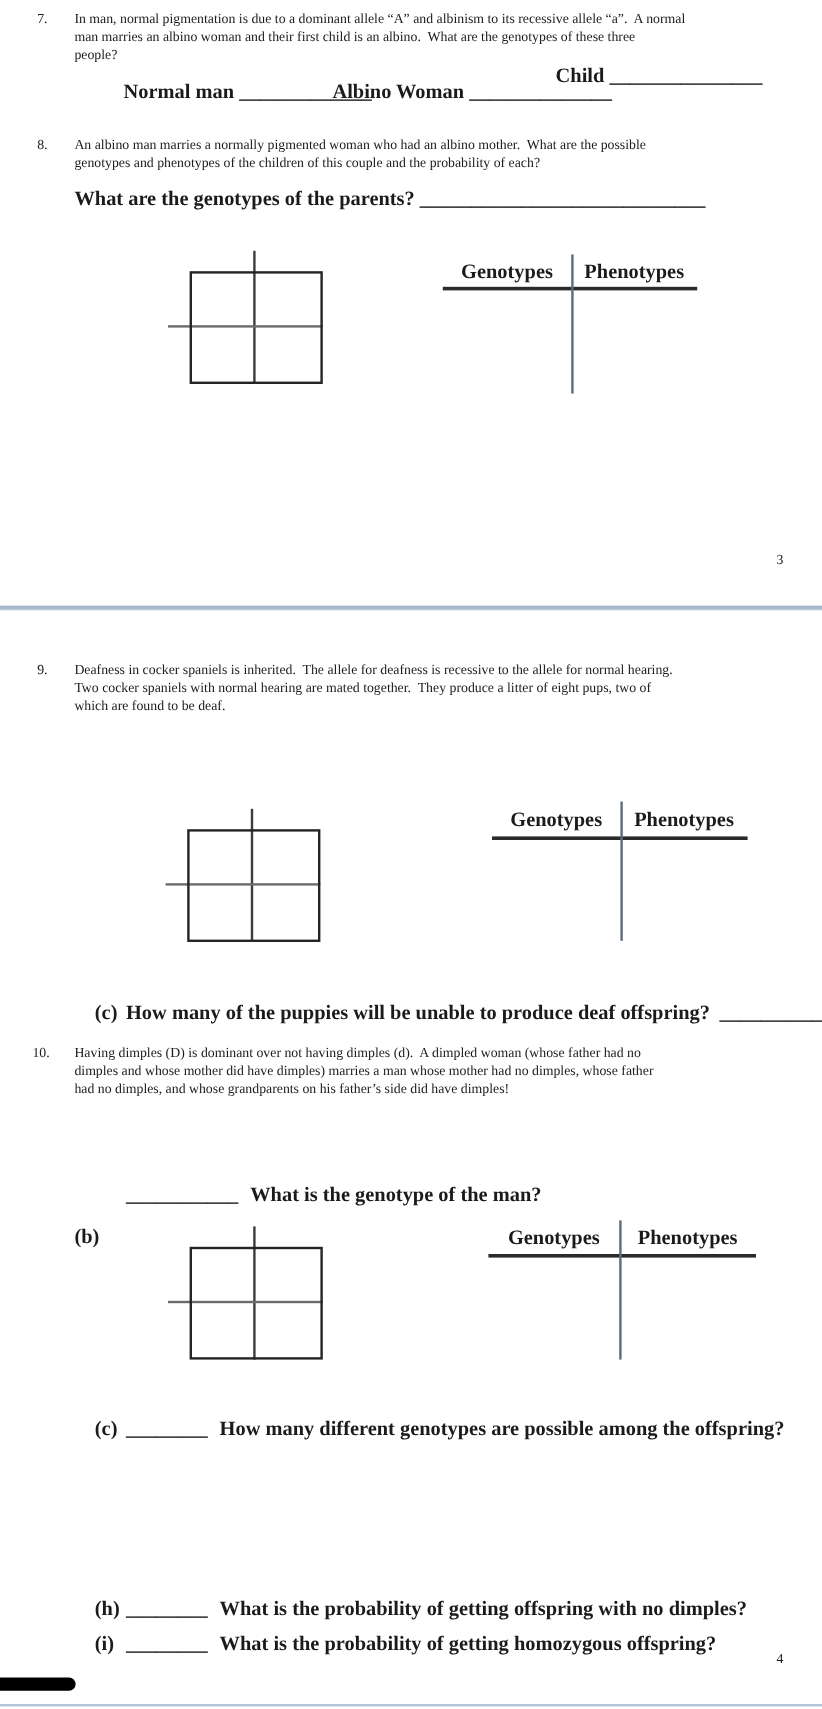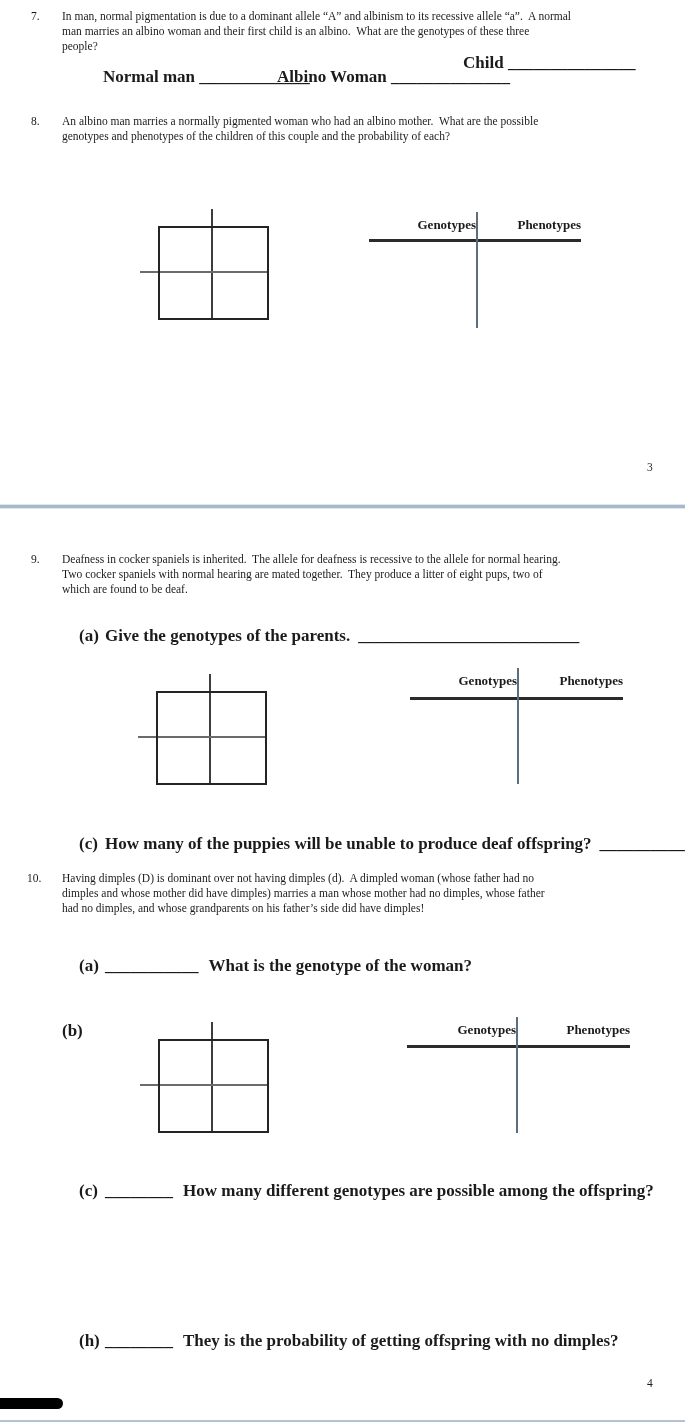--- a/index.html
+++ b/index.html
@@ -22,21 +22,21 @@
 
   
   .punnett{width:129px;height:111px;}
   .pbox{position:absolute;left:18px;top:17px;width:107px;height:90px;border:2px solid #242424;}
   .pv{position:absolute;left:71px;top:0;width:2px;height:111px;background:#3d3d3d;}
   .ph{position:absolute;left:0;top:62px;width:129px;height:2px;background:#6b6b6b;}
 
   
   .gtable{height:116px;}
   .gt-headers{position:absolute;left:0;top:5px;right:0;display:flex;}
-  .gt-cell{font-weight:bold;font-size:13px;text-align:right;}
+  .gt-cell{font-weight:bold;font-size:17px;text-align:center;}
   .gt-hline{position:absolute;left:0;right:0;height:3px;background:#2b2b2b;}
   .gt-vline{position:absolute;top:0;width:2px;height:116px;background:#5d6d7c;}
 
   .page-break{left:0;width:685px;height:3px;background:#a8b8cc;box-shadow:0 1px 0 #dfe6ef,0 -1px 0 #dfe6ef;}
   .redaction{left:-4px;top:1398px;width:67px;height:11px;background:#000;border-radius:0 7px 7px 0;}
   .bottom-line{left:0;top:1420px;width:685px;height:2px;background:#b3c2d6;}
 </style>
 </head>
 <body>
 
@@ -47,20 +47,21 @@
 man marries an albino woman and their first child is an albino.  What are the genotypes of these three
 people?</div>
 
   <div class="abs row" style="left:103px;top:69px">Normal man _____________</div>
   <div class="abs row" style="left:277px;top:69px">Albino Woman ______________</div>
   <div class="abs row" style="left:463px;top:55px">Child _______________</div>
 
   <div class="abs qnum" style="left:31px;top:114px">8.</div>
   <div class="abs para" style="left:62px;top:114px">An albino man marries a normally pigmented woman who had an albino mother.  What are the possible
 genotypes and phenotypes of the children of this couple and the probability of each?</div>
+  <div class="abs row" style="left:62px;top:158px">What are the genotypes of the parents? ____________________________</div>
 
   <div class="abs punnett" style="left:140px;top:209px">
     <div class="pv"></div>
     <div class="ph"></div>
     <div class="pbox"></div>
   </div>
 
   <div class="abs gtable" style="left:369px;top:212px;width:212px">
     <div class="gt-headers">
       <div class="gt-cell" style="width:107px">Genotypes</div>
@@ -72,23 +73,20 @@
 
   <div class="abs pagenum" style="left:647px;top:461px">3</div>
 
   <div class="abs page-break" style="top:505px"></div>
 
   <div class="abs qnum" style="left:31px;top:552px">9.</div>
   <div class="abs para" style="left:62px;top:552px">Deafness in cocker spaniels is inherited.  The allele for deafness is recessive to the allele for normal hearing.
 Two cocker spaniels with normal hearing are mated together.  They produce a litter of eight pups, two of
 which are found to be deaf.</div>
 
-  <div class="abs row" style="left:62px;top:613px">
-    <span class="ilabel">(a)</span><span>Give the genotypes of the parents.</span><span class="iblank-after">__________________________</span>
-  </div>
 
   <div class="abs punnett" style="left:138px;top:674px">
     <div class="pv"></div>
     <div class="ph"></div>
     <div class="pbox"></div>
   </div>
 
   <div class="abs gtable" style="left:410px;top:668px;width:213px">
     <div class="gt-headers">
       <div class="gt-cell" style="width:107px">Genotypes</div>
@@ -100,22 +98,22 @@
 
   <div class="abs row" style="left:62px;top:821px">
     <span class="ilabel">(c)</span><span>How many of the puppies will be unable to produce deaf offspring?</span><span class="iblank-after">______________</span>
   </div>
 
   <div class="abs qnum" style="left:27px;top:871px">10.</div>
   <div class="abs para" style="left:62px;top:871px">Having dimples (D) is dominant over not having dimples (d).  A dimpled woman (whose father had no
 dimples and whose mother did have dimples) marries a man whose mother had no dimples, whose father
 had no dimples, and whose grandparents on his father’s side did have dimples!</div>
 
-  <div class="abs row" style="left:62px;top:943px">
-    <span class="ilabel">(a)</span><span class="iblank">___________</span><span>What is the genotype of the woman?</span>
+  <div class="abs row" style="left:62px;top:973px">
+    <span class="ilabel"></span><span class="iblank">___________</span><span>What is the genotype of the man?</span>
   </div>
 
   <div class="abs row" style="left:62px;top:1023px">(b)</div>
 
   <div class="abs punnett" style="left:140px;top:1022px">
     <div class="pv"></div>
     <div class="ph"></div>
     <div class="pbox"></div>
   </div>
 
@@ -125,21 +123,24 @@
       <div class="gt-cell" style="width:114px">Phenotypes</div>
     </div>
     <div class="gt-hline" style="top:28px"></div>
     <div class="gt-vline" style="left:109px"></div>
   </div>
 
   <div class="abs row" style="left:62px;top:1168px">
     <span class="ilabel">(c)</span><span class="iblank">________</span><span>How many different genotypes are possible among the offspring?</span>
   </div>
   <div class="abs row" style="left:62px;top:1318px">
-    <span class="ilabel">(h)</span><span class="iblank">________</span><span>They is the probability of getting offspring with no dimples?</span>
+    <span class="ilabel">(h)</span><span class="iblank">________</span><span>What is the probability of getting offspring with no dimples?</span>
+  </div>
+  <div class="abs row" style="left:62px;top:1347px">
+    <span class="ilabel">(i)</span><span class="iblank">________</span><span>What is the probability of getting homozygous offspring?</span>
   </div>
 
   <div class="abs pagenum" style="left:647px;top:1377px">4</div>
 
   <div class="abs redaction"></div>
   <div class="abs bottom-line"></div>
 
 </div>
 
 </body></html>

